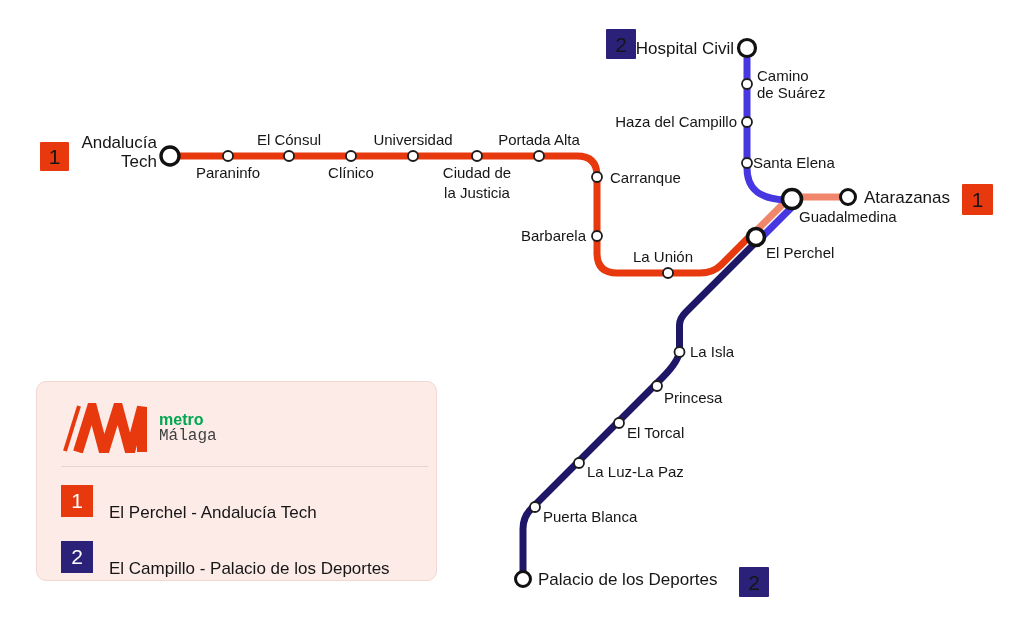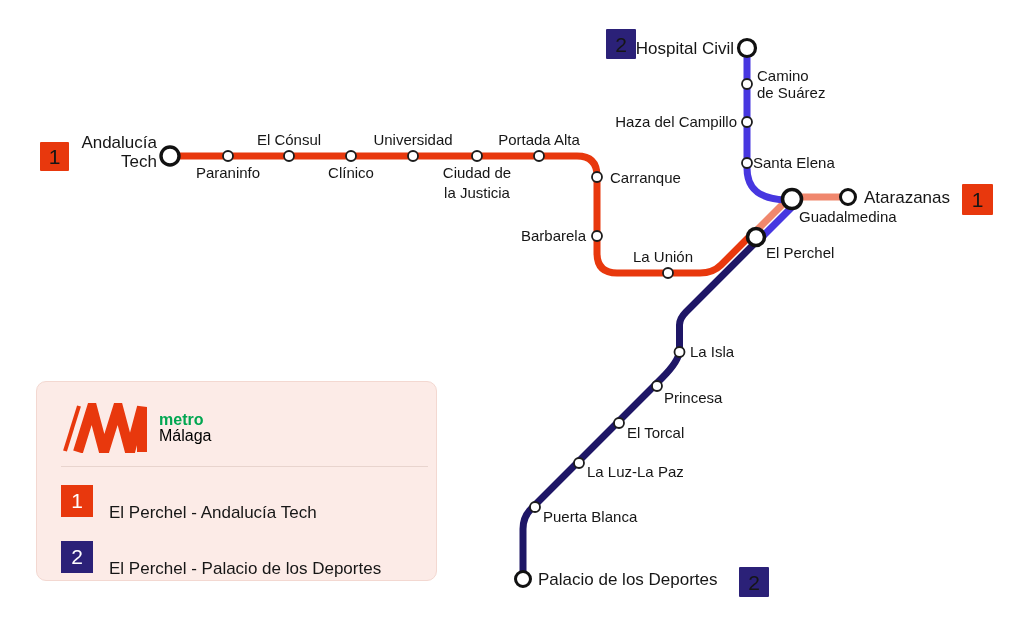--- a/index.html
+++ b/index.html
@@ -5,21 +5,21 @@
   html,body{margin:0;padding:0;background:#ffffff;}
   #stage{position:relative;width:1024px;height:630px;background:#ffffff;overflow:hidden;
          font-family:"Liberation Sans",sans-serif;}
   #metro-map{position:absolute;left:0;top:0;}
   #metro-map text{font-family:"Liberation Sans",sans-serif;fill:#161616;}
   .legend{position:absolute;left:36px;top:381px;width:401px;height:200px;box-sizing:border-box;
           background:#fcebe7;border:1px solid #f3d8d1;border-radius:10px;padding:21px 8px 0 24px;}
   .legend-header{display:flex;align-items:center;}
   .logo-words{margin-left:10px;line-height:16px;}
   .logo-metro{font-size:16px;font-weight:bold;color:#00a651;}
-  .logo-malaga{font-size:16px;color:#000000;}
+  .logo-malaga{font-size:16px;color:#404040;font-family:Liberation Mono, monospace;}
   .legend-divider{border:none;border-top:1px solid #e8d4ce;margin:13px 0 0 0;}
   .legend-row{display:flex;align-items:center;margin-top:12px;}
   .legend-row:first-of-type{margin-top:23px;}
   .lbadge{width:32px;height:32px;display:flex;align-items:center;justify-content:center;
           color:#ffffff;font-size:21px;flex:0 0 auto;}
   .lbadge.red{background:#e8380d;}
   .lbadge.navy{background:#2b2178;}
   .legend-label{margin-left:16px;font-size:17px;color:#161616;margin-top:24px;}
 </style>
 </head>
@@ -109,17 +109,17 @@
         <div class="logo-malaga">Málaga</div>
       </div>
     </div>
     <hr class="legend-divider">
     <div class="legend-row">
       <div class="lbadge red">1</div>
       <div class="legend-label">El Perchel - Andalucía Tech</div>
     </div>
     <div class="legend-row">
       <div class="lbadge navy">2</div>
-      <div class="legend-label">El Perchel - Palacio de los Deportes</div>
+      <div class="legend-label">El Campillo - Palacio de los Deportes</div>
     </div>
   </div>
 
 </div>
 
 </body></html>

